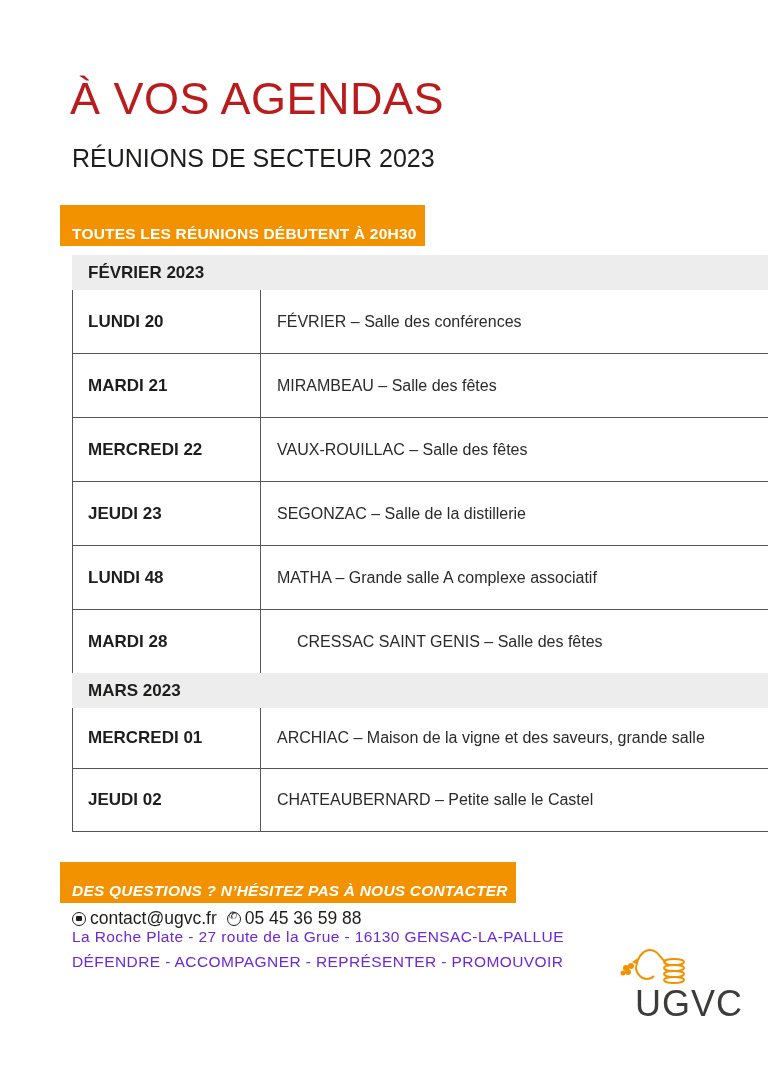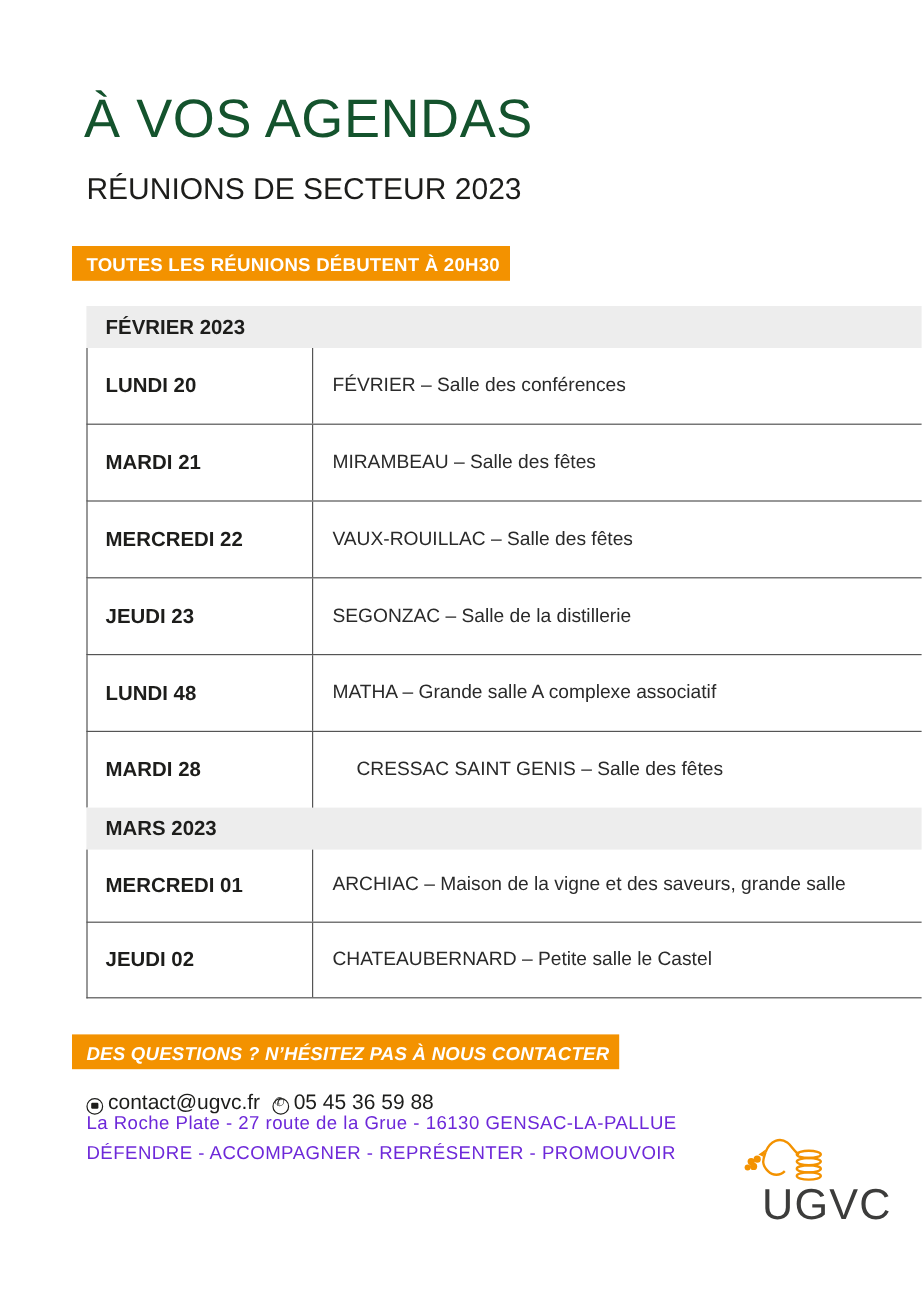--- a/index.html
+++ b/index.html
@@ -1,34 +1,34 @@
 <!DOCTYPE html>
 <html><head>
 <meta charset="utf-8">
 <style>
   html, body { margin:0; padding:0; }
   body { width:768px; height:1089px; background:#ffffff; position:relative; overflow:hidden;
          font-family:"Liberation Sans", sans-serif; color:#1d1d1b; }
-  .title { position:absolute; left:70px; top:76px; font-size:45px; color:#14532d; letter-spacing:0.5px; line-height:1; }
+  .title { position:absolute; left:70px; top:76px; font-size:45px; color:#b91c1c; letter-spacing:0.5px; line-height:1; }
   .subtitle { position:absolute; left:72px; top:146px; font-size:25px; color:#1d1d1b; line-height:1; }
   .banner { position:absolute; left:60px; background:#f39200; color:#fff; font-weight:bold; font-size:15.5px;
-            height:25px; line-height:25px; padding:4px 8px 0 12px; letter-spacing:0.2px; }
+            height:25px; line-height:25px; padding:16px 8px 0 12px; letter-spacing:0.2px; }
   .banner.b1 { top:205px; }
   .banner.b2 { top:862px;font-style:italic; }
   .table { position:absolute; left:72px; top:255px; width:707px; }
   .month { background:#ededed; height:35px; line-height:35px; font-weight:bold; font-size:17px; padding-left:16px; }
   .row { display:flex; border-left:1px solid #555; border-right:1px solid #555; border-bottom:1px solid #555; box-sizing:border-box; }
   .row.first { border-top:none; }
   .row .day { width:188px; border-right:1px solid #555; font-weight:bold; font-size:17px; padding-left:15px;
               display:flex; align-items:center; box-sizing:border-box; }
   .row .place { flex:1; font-size:16px; padding-left:16px; display:flex; align-items:center; line-height:20px; box-sizing:border-box; color:#2a2a2a; }
   .row.h64 { height:64px; }
   .row.h63 { height:63px; }
   .row.h61 { height:61px; }
-  .contact { position:absolute; left:72px; top:908px; font-size:17.5px; color:#1d1d1b; display:flex; align-items:flex-end; gap:4px; }
+  .contact { position:absolute; left:72px; top:908px; font-size:17.5px; color:#1d1d1b; display:flex; align-items:center; gap:4px; }
   .ico { display:inline-block; width:14px; height:14px; border:1.5px solid #1d1d1b; border-radius:50%; box-sizing:border-box; position:relative; vertical-align:middle; }
   .ico.mail::after { content:""; position:absolute; left:2.5px; top:3px; width:6px; height:5px; background:#1d1d1b; border-radius:1px; }
   .ico.phone::after { content:"\2706"; position:absolute; left:1px; top:-3px; font-size:10px; color:#1d1d1b; }
   .footer { position:absolute; left:72px; top:924px; font-size:15.5px; color:#6d28d9; line-height:25px; letter-spacing:0.4px; }
   .logo { position:absolute; left:598px; top:946px; width:100px; height:76px; }
   .logo-text { position:absolute; left:0; top:40px; width:100px; text-align:center; font-size:36px; color:#3c3c3b; letter-spacing:1px; font-weight:normal; line-height:1;margin-left:37px; }
 </style>
 </head>
 <body>
 

